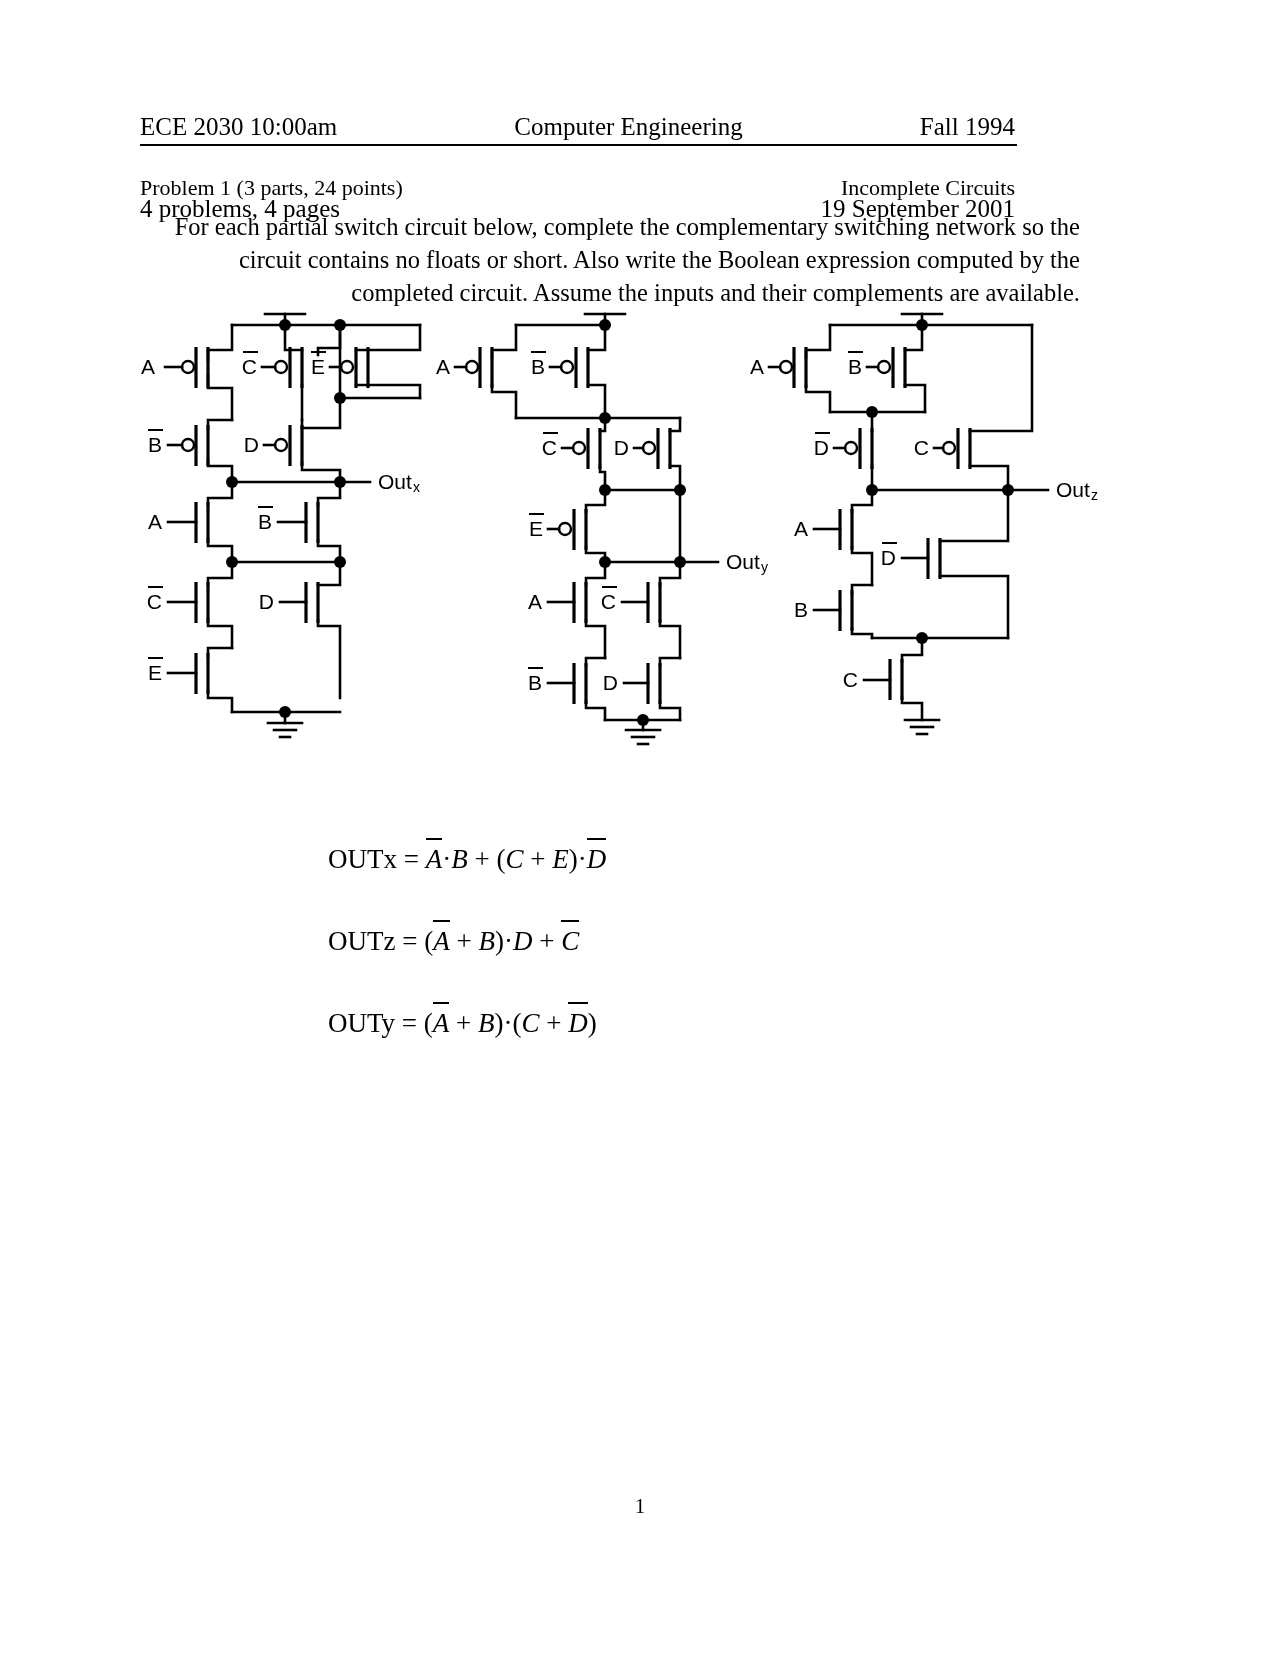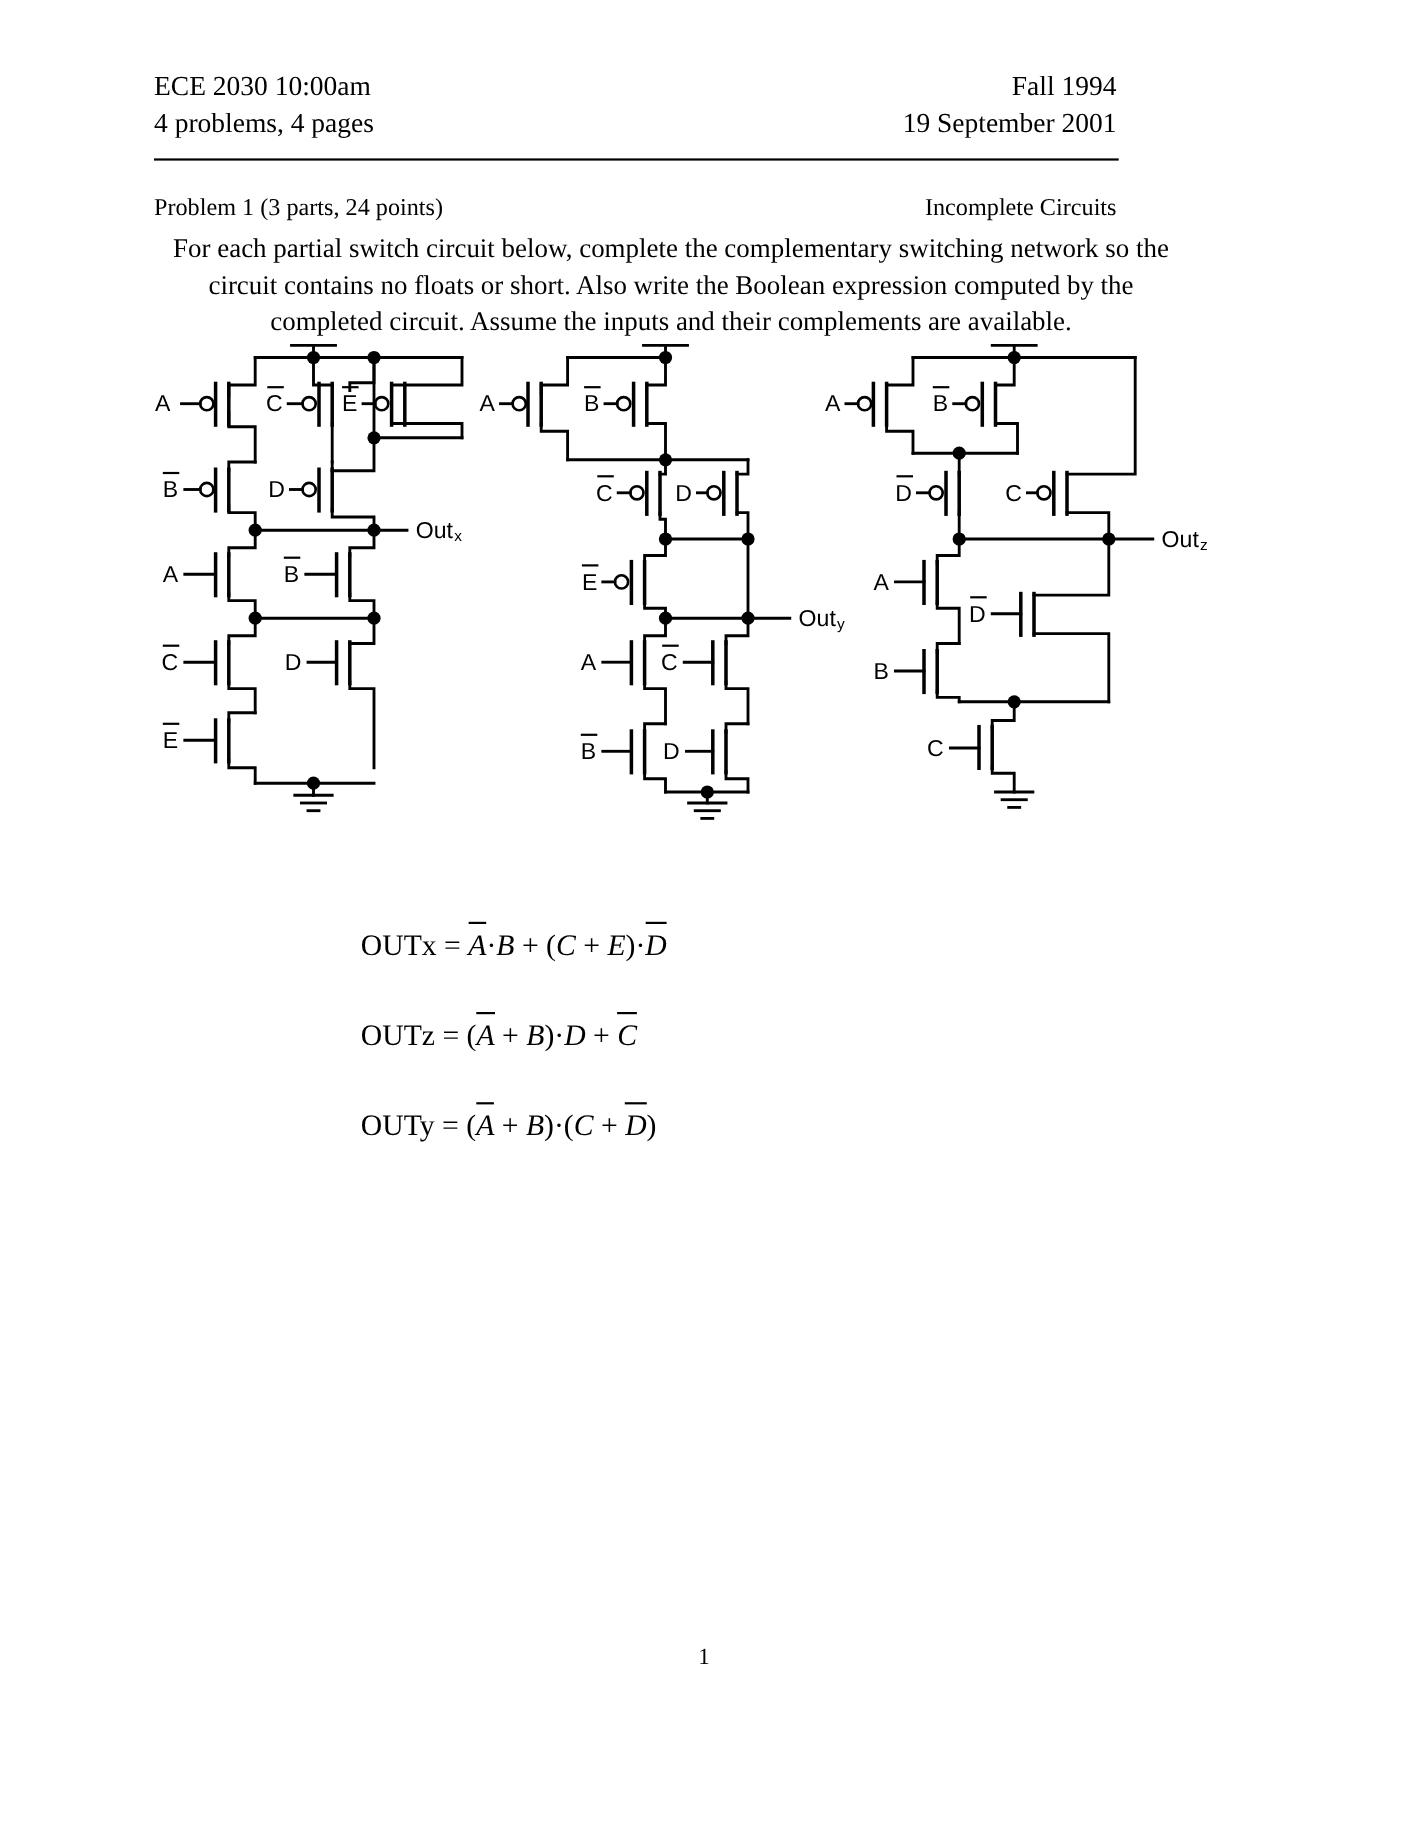--- a/index.html
+++ b/index.html
@@ -29,21 +29,21 @@
     width: 875px;
   }
   .header-row {
     display: flex;
     align-items: baseline;
     justify-content: space-between;
     font-size: 25px;
     line-height: 34px;
     white-space: nowrap;
   }
-  .header-row .hl { flex: 0 0 auto; text-align: left; }
+  .header-row .hl { flex: 0 0 auto; text-align: left; margin-top: 48px; }
   .header-row .hc { flex: 1 1 auto; text-align: center; }
   .header-row .hr { flex: 0 0 auto; text-align: right; }
   .header-rule {
     position: absolute;
     left: 140px;
     top: 144px;
     width: 877px;
     height: 2px;
     background: #000;
   }
@@ -62,21 +62,21 @@
   }
 
   
   .problem-body {
     position: absolute;
     left: 140px;
     top: 210px;
     width: 940px;
     font-size: 24.5px;
     line-height: 33px;
-    text-align: center;
+    text-align: right;
   }
 
   
   .circuits {
     position: absolute;
     left: 0;
     top: 300px;
     width: 1280px;
     height: 470px;
   }
@@ -155,20 +155,21 @@
   line.bar { stroke: #000; stroke-width: 2; }
 </style>
 </head>
 <body>
 
 <div class="page">
 
   <div class="header">
     <div class="header-row">
       <span class="hl">ECE 2030 10:00am</span>
+      <span class="hc">Computer Engineering</span>
       <span class="hr">Fall 1994</span>
     </div>
     <div class="header-row">
       <span class="hl">4 problems, 4 pages</span>
       <span class="hr">19 September 2001</span>
     </div>
   </div>
   <div class="header-rule"></div>
 
   <div class="problem-title">

